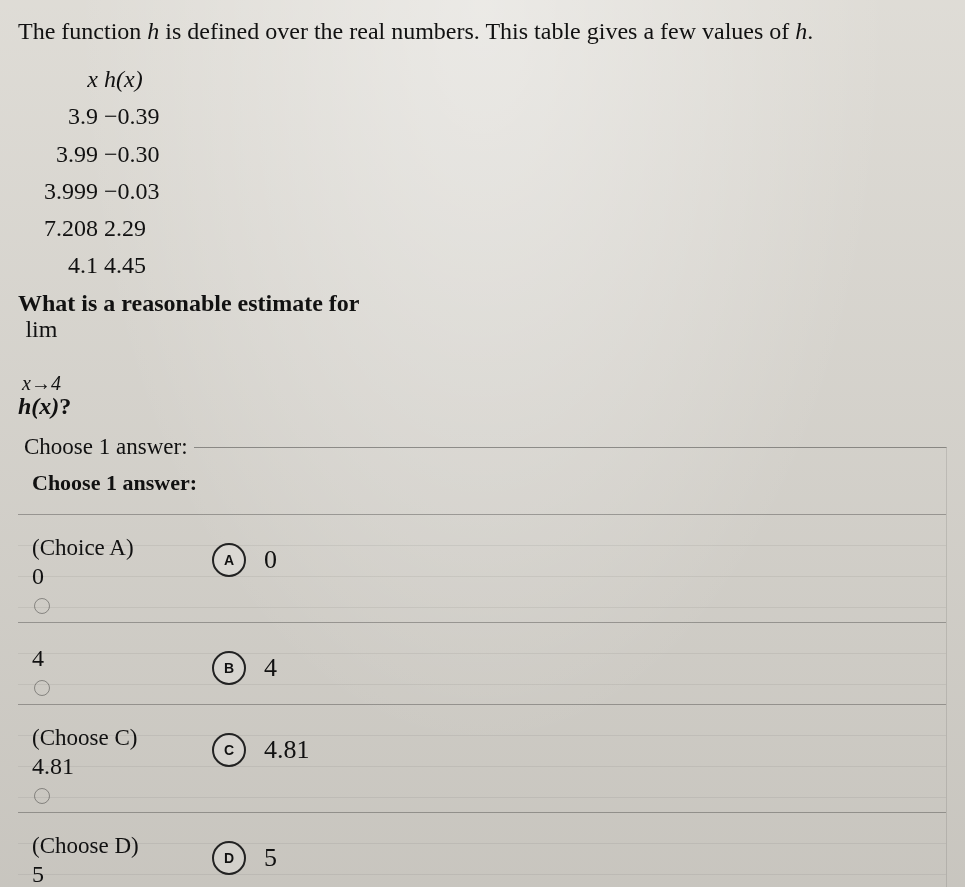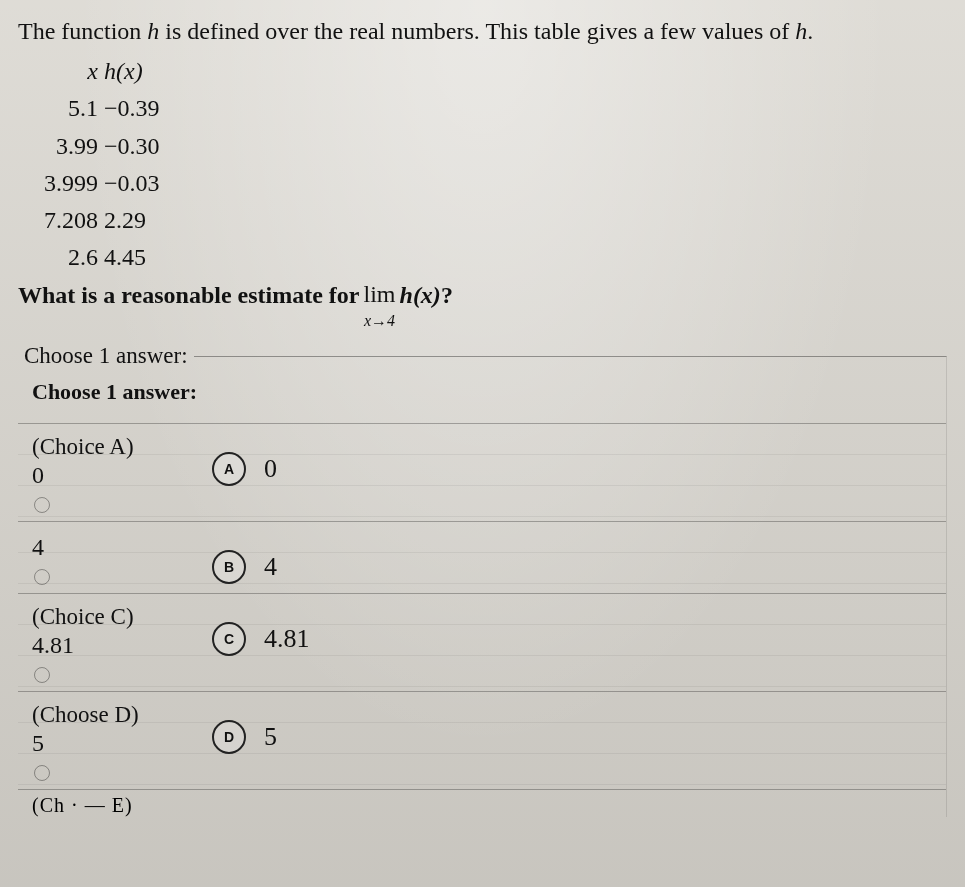--- a/index.html
+++ b/index.html
@@ -10,36 +10,37 @@
     background-image:
       radial-gradient(ellipse at 50% 0%, rgba(255,255,255,0.4) 0%, rgba(0,0,0,0) 60%),
       linear-gradient(to bottom, rgba(255,255,255,0.15), rgba(0,0,0,0.08));
     color: #111;
     width: 965px;
     height: 887px;
     box-sizing: border-box;
     font-size: 24px;
   }
   .italic { font-style: italic; }
-  .problem-text { margin-bottom: 6px; line-height: 1.3; }
+  .problem-text { margin-bottom: 14px; line-height: 1.3; }
   .tbl { margin-left: 10px; }
   .tbl .row { display: flex; line-height: 1.55; }
   .tbl .c1 { width: 70px; text-align: right; padding-right: 6px; }
   .tbl .c2 { text-align: left; }
-  .question { font-weight: bold; margin-top: 6px; display: flex; align-items: flex-start; }
+  .question { font-weight: bold; margin-top: 6px; display: flex; align-items: flex-start; flex-direction: column; }
   .lim {
     display: inline-flex;
     flex-direction: column;
     align-items: center;
     font-weight: normal;
     line-height: 1;
     margin: 0 4px;
+    gap: 14px;
   }
   .lim .top { font-size: 24px; }
-  .lim .bot { font-size: 16px; margin-top: 7px; }
+  .lim .bot { font-size: 20px; margin-top: 18px; }
   fieldset.answers {
     border: 1px solid rgba(0,0,0,0.35);
     border-left: none;
     border-right: 1px solid rgba(0,0,0,0.1);
     border-bottom: none;
     margin: 14px 0 0 0;
     padding: 6px 0 0 0;
   }
   fieldset.answers legend {
     padding: 0 6px;
@@ -59,20 +60,21 @@
       repeating-linear-gradient(
         to bottom,
         rgba(0,0,0,0) 0px,
         rgba(0,0,0,0) 30px,
         rgba(0,0,0,0.06) 30px,
         rgba(0,0,0,0.06) 31px
       );
   }
   .choice .left {
     width: 180px;
+    margin-top: 10px;
   }
   .choice .left .lbl { font-size: 23px; }
   .choice .left .val { font-size: 24px; margin-top: 2px; }
   .choice .mid {
     display: flex;
     align-items: center;
     gap: 18px;
     padding-top: 18px;
   }
   .circle {
@@ -111,37 +113,37 @@
 <div class="problem-text">
   <span>The function </span><span class="italic">h</span><span> is defined over the real numbers. This table gives a few values of </span><span class="italic">h</span><span>.</span>
 </div>
 
 <div class="tbl">
   <div class="row">
     <div class="c1 italic">x</div>
     <div class="c2 italic">h(x)</div>
   </div>
   <div class="row">
-      <div class="c1">5.1</div>
+      <div class="c1">3.9</div>
       <div class="c2">−0.39</div>
     </div>
   <div class="row">
       <div class="c1">3.99</div>
       <div class="c2">−0.30</div>
     </div>
   <div class="row">
       <div class="c1">3.999</div>
       <div class="c2">−0.03</div>
     </div>
   <div class="row">
       <div class="c1">7.208</div>
       <div class="c2">2.29</div>
     </div>
   <div class="row">
-      <div class="c1">2.6</div>
+      <div class="c1">4.1</div>
       <div class="c2">4.45</div>
     </div>
 </div>
 
 <div class="question">
   <span>What is a reasonable estimate for </span>
   <span class="lim">
     <span class="top">lim</span>
     <span class="bot italic">x→4</span>
   </span>
@@ -172,21 +174,21 @@
       <div class="radio"></div>
     </div>
     <div class="mid">
       <div class="circle">B</div>
       <div class="opt-val">4</div>
     </div>
   </div>
 
   <div class="choice">
     <div class="left">
-      <div class="lbl">(Choice C)</div>
+      <div class="lbl">(Choose C)</div>
       <div class="val">4.81</div>
       <div class="radio"></div>
     </div>
     <div class="mid">
       <div class="circle">C</div>
       <div class="opt-val">4.81</div>
     </div>
   </div>
 
   <div class="choice">

